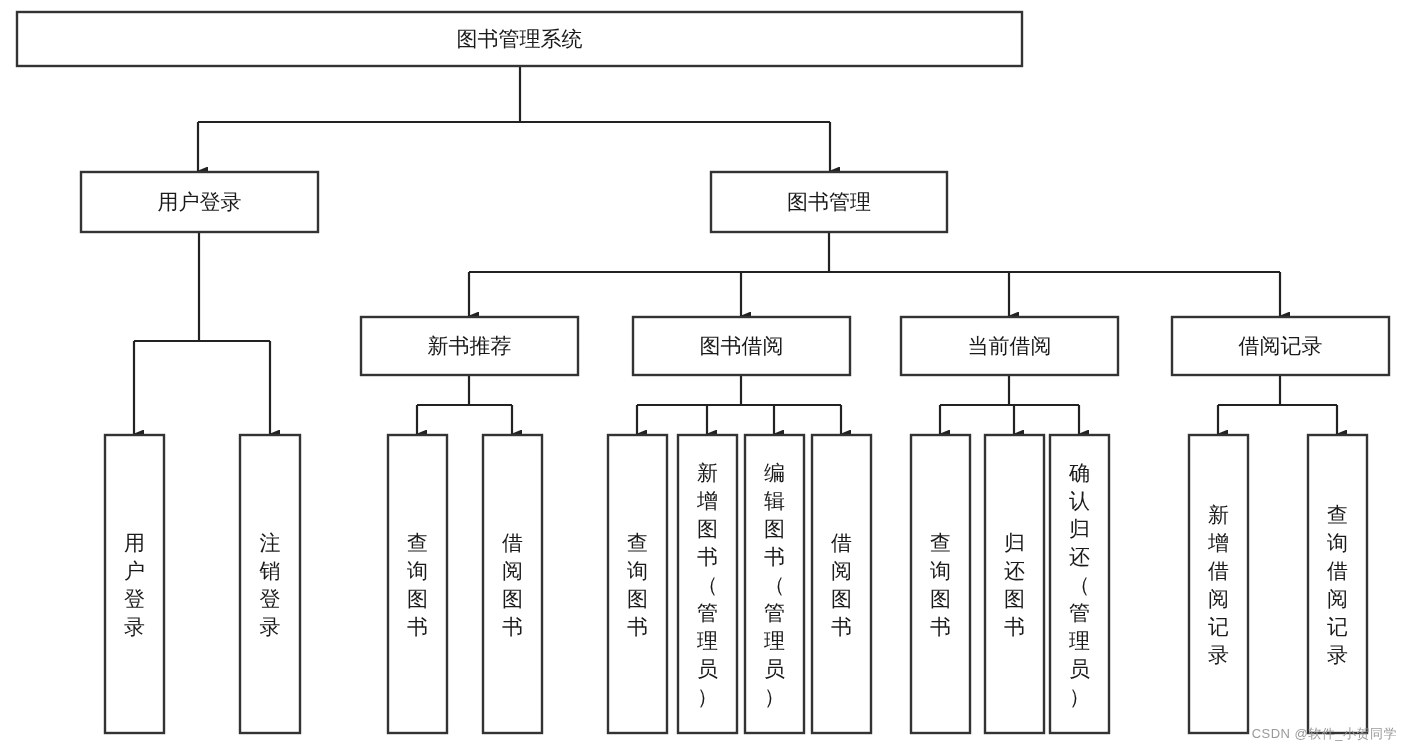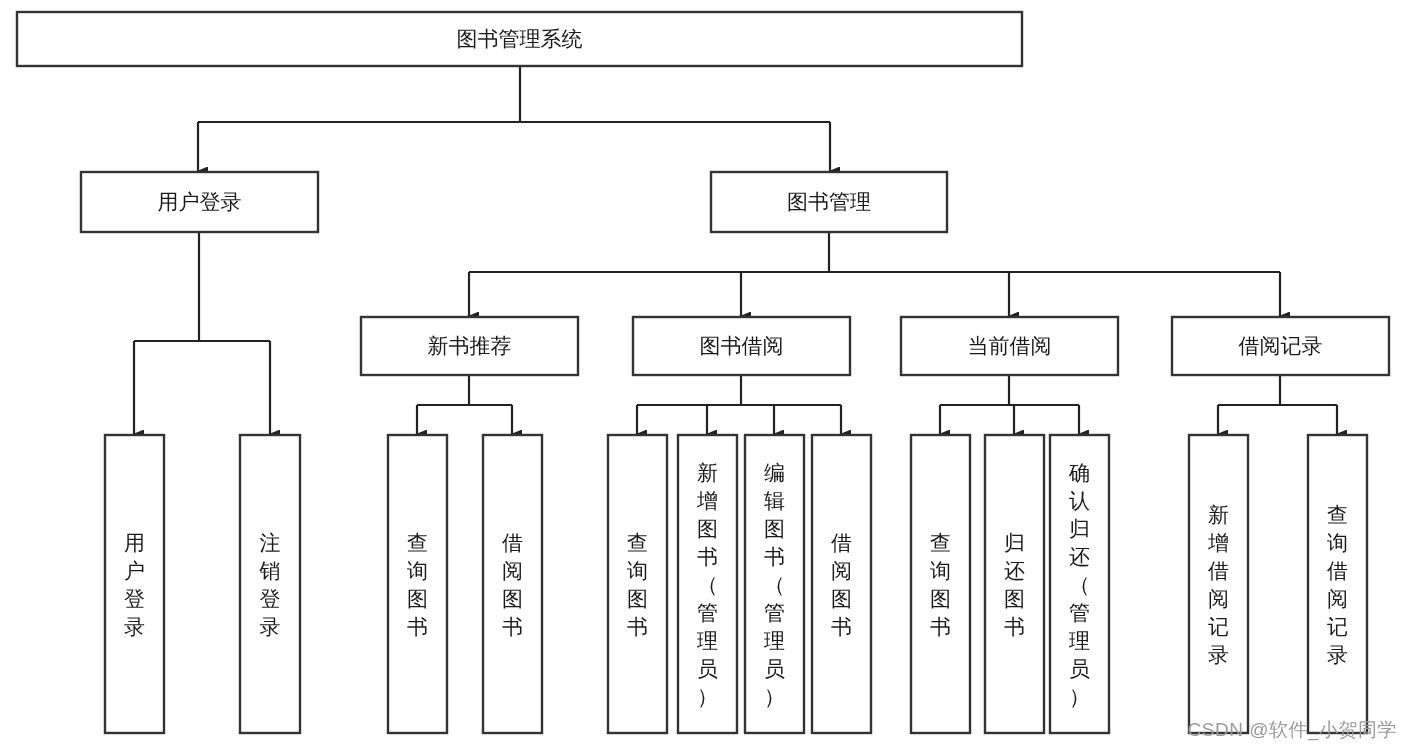--- a/index.html
+++ b/index.html
@@ -48,21 +48,21 @@
   .connector {
     stroke: #222222;
     stroke-width: 2.2;
     fill: none;
   }
   .watermark-text {
     position: absolute;
     right: 8px;
     bottom: 4px;
     font-family: "Liberation Sans", "DejaVu Sans", sans-serif;
-    font-size: 19px;
+    font-size: 13px;
     color: #9a9a9a;
     white-space: nowrap;
     letter-spacing: 0.5px;
   }
 </style>
 </head>
 <body>
 
 <div id="diagram-root">
   <svg class="diagram-canvas" viewBox="0 0 1405 747">

